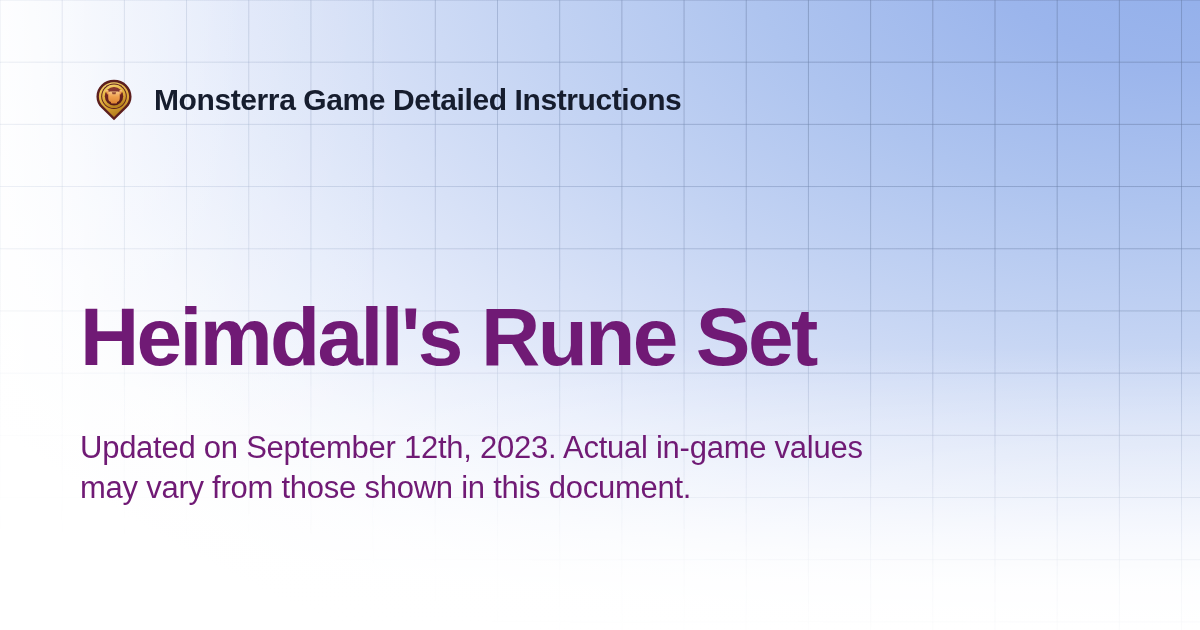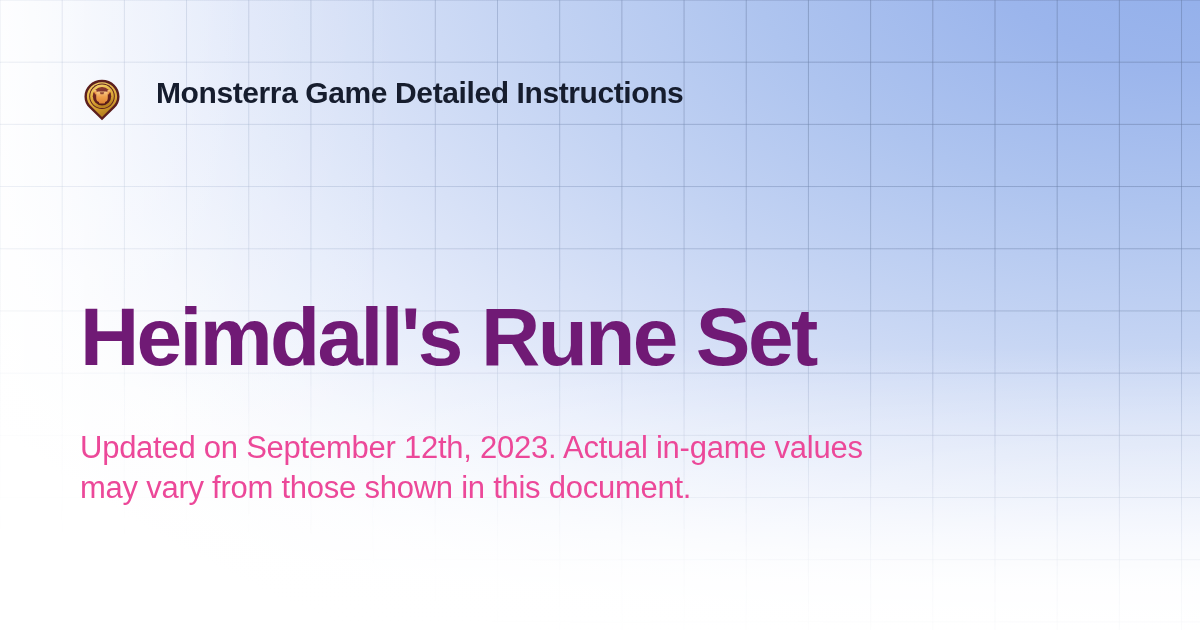--- a/index.html
+++ b/index.html
@@ -127,25 +127,25 @@
     position: relative;
     z-index: 10;
     width: 100%;
     height: 100%;
     padding: 0 80px;
   }
 
   
   .brand-row {
     position: absolute;
-    left: 80px;
+    left: 92px;
     top: 78px;
     display: flex;
-    align-items: flex-start;
-    gap: 32px;
+    align-items: center;
+    gap: 18px;
   }
 
   .brand-logo {
     width: 44px;
     height: 44px;
     flex: 0 0 44px;
     display: block;
   }
 
   .brand-title {
@@ -172,21 +172,21 @@
 
   
   .subtitle {
     position: absolute;
     left: 80px;
     top: 428px;
     font-size: 31px;
     font-weight: 400;
     line-height: 1.30;
     letter-spacing: -0.25px;
-    color: #ec4899;
+    color: #701a75;
     width: 790px;
   }
 </style>
 </head>
 <body>
 
 <div class="og-card">
 
   <div class="bg-base"></div>
   <div class="bg-wash"></div>

